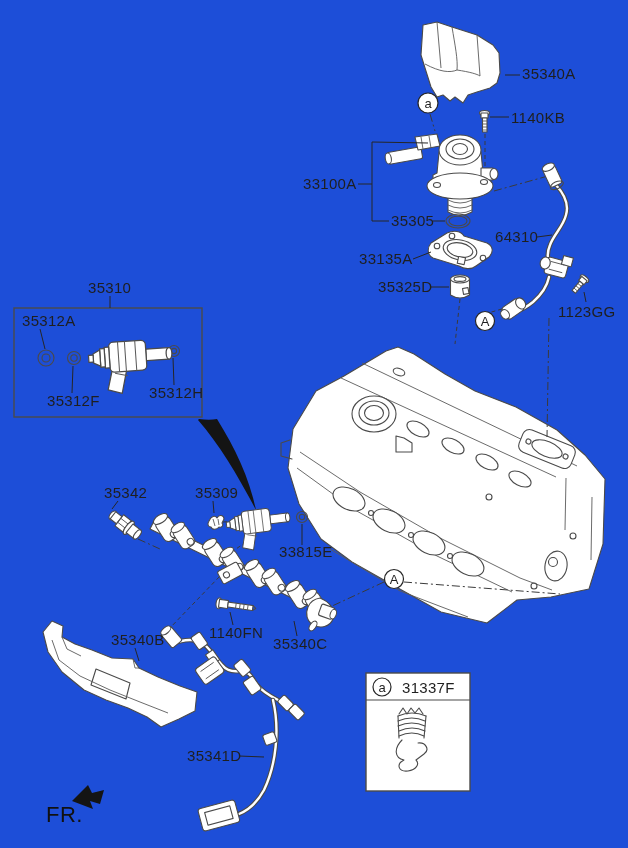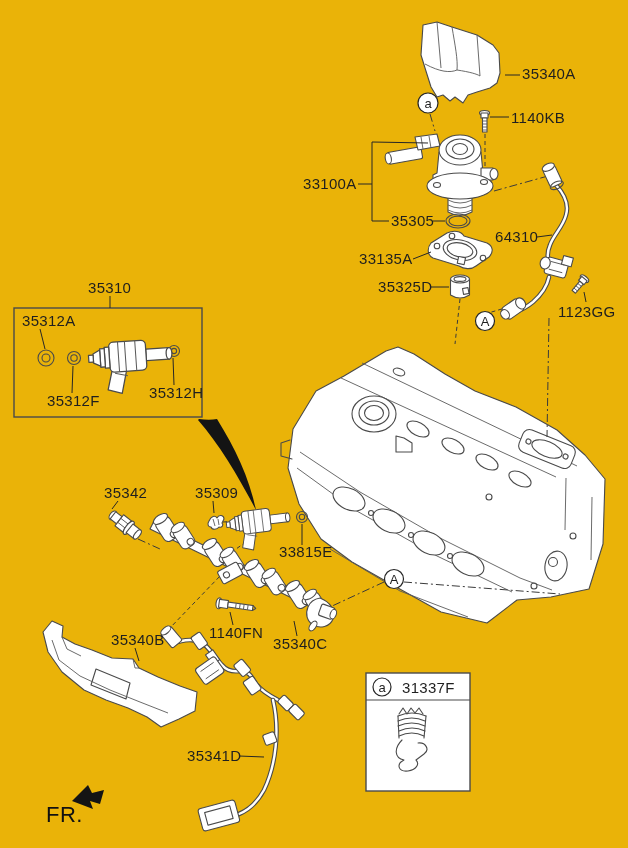--- a/index.html
+++ b/index.html
@@ -1,16 +1,16 @@
 <!DOCTYPE html>
 <html><head>
 <meta charset="utf-8">
 <style>
   html,body{margin:0;padding:0;background:#fff;}
-  #stage{position:relative;width:628px;height:848px;background:#eab308;overflow:hidden;}
+  #stage{position:relative;width:628px;height:848px;background:#1d4ed8;overflow:hidden;}
   svg{display:block;}
   .ln{stroke:#4a4a4a;stroke-width:1.1;fill:none;stroke-linejoin:round;stroke-linecap:round;}
   .lnf{stroke:#4a4a4a;stroke-width:1.1;fill:#ffffff;stroke-linejoin:round;}
   .thin{stroke:#5a5a5a;stroke-width:0.9;fill:none;}
   .leader{stroke:#262626;stroke-width:1;fill:none;}
   .dash{stroke:#3a3a3a;stroke-width:1;fill:none;stroke-dasharray:4 3;}
   .dashdot{stroke:#3a3a3a;stroke-width:1;fill:none;stroke-dasharray:8 3 2 3;}
   .wireO{stroke:#4a4a4a;stroke-width:4.6;fill:none;stroke-linecap:round;}
   .wireI{stroke:#ffffff;stroke-width:2.4;fill:none;stroke-linecap:round;}
   .lbl{font-family:"Liberation Sans","DejaVu Sans",sans-serif;font-size:15px;fill:#1f1f1f;letter-spacing:.3px;}

